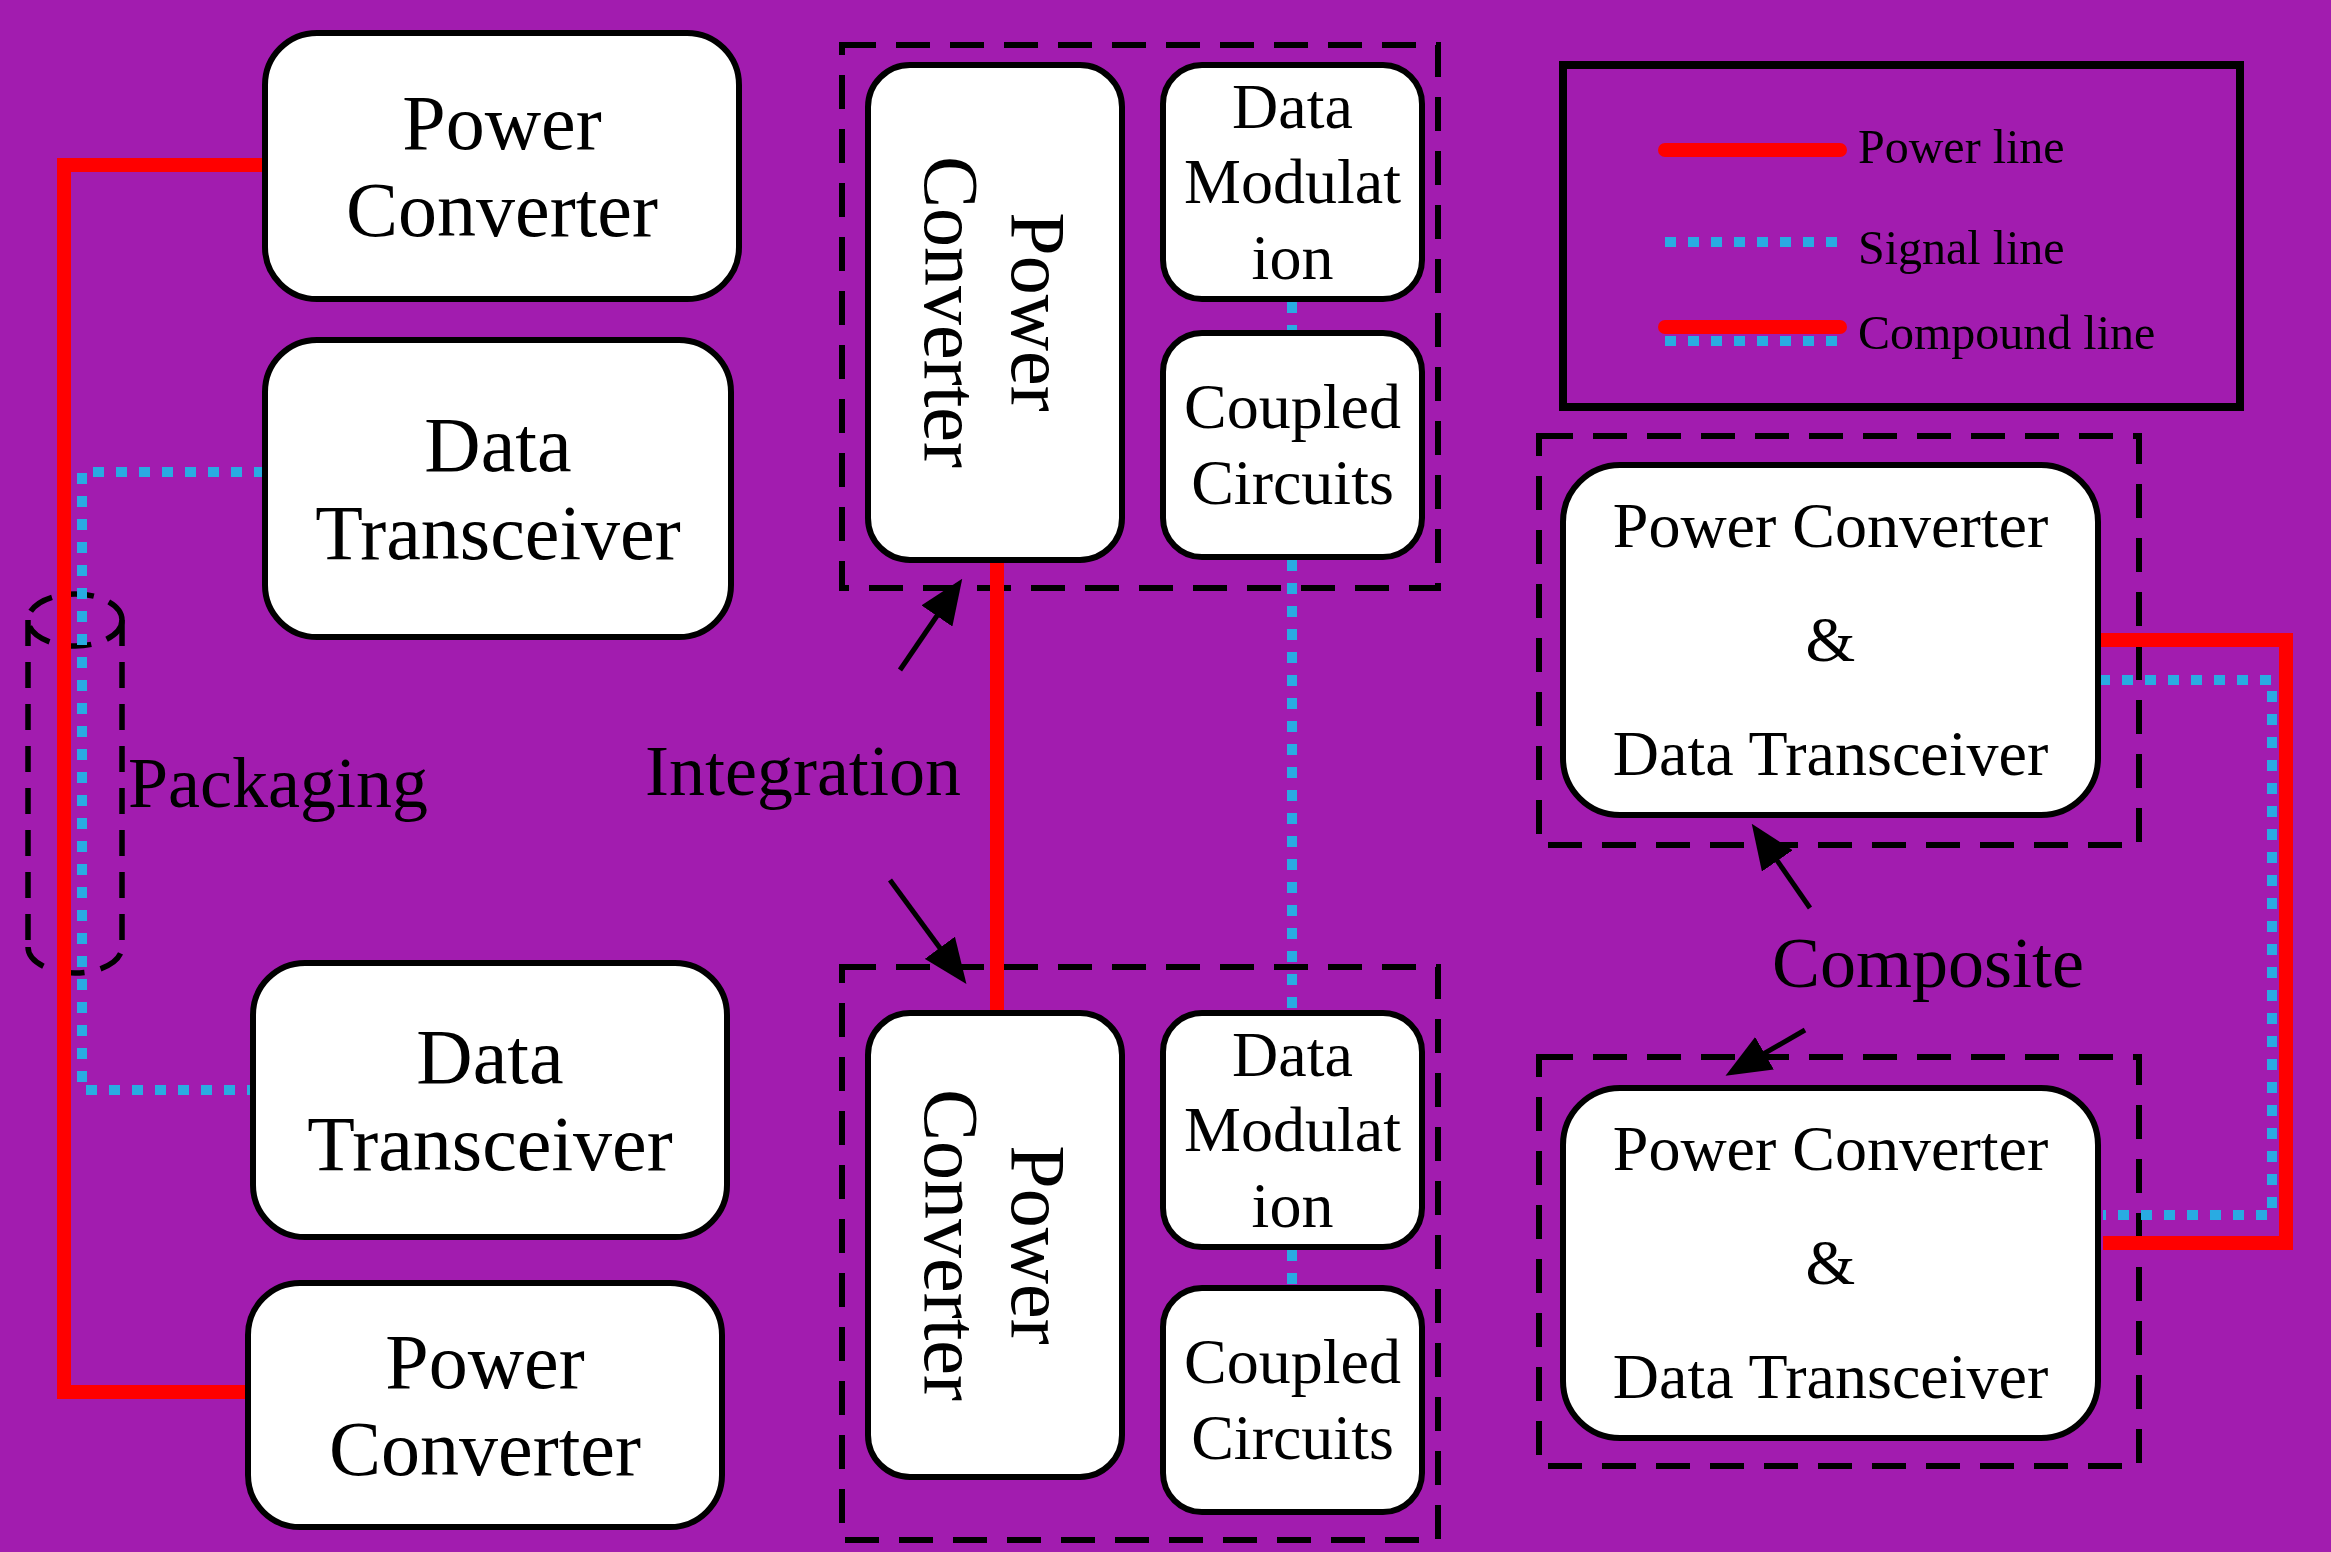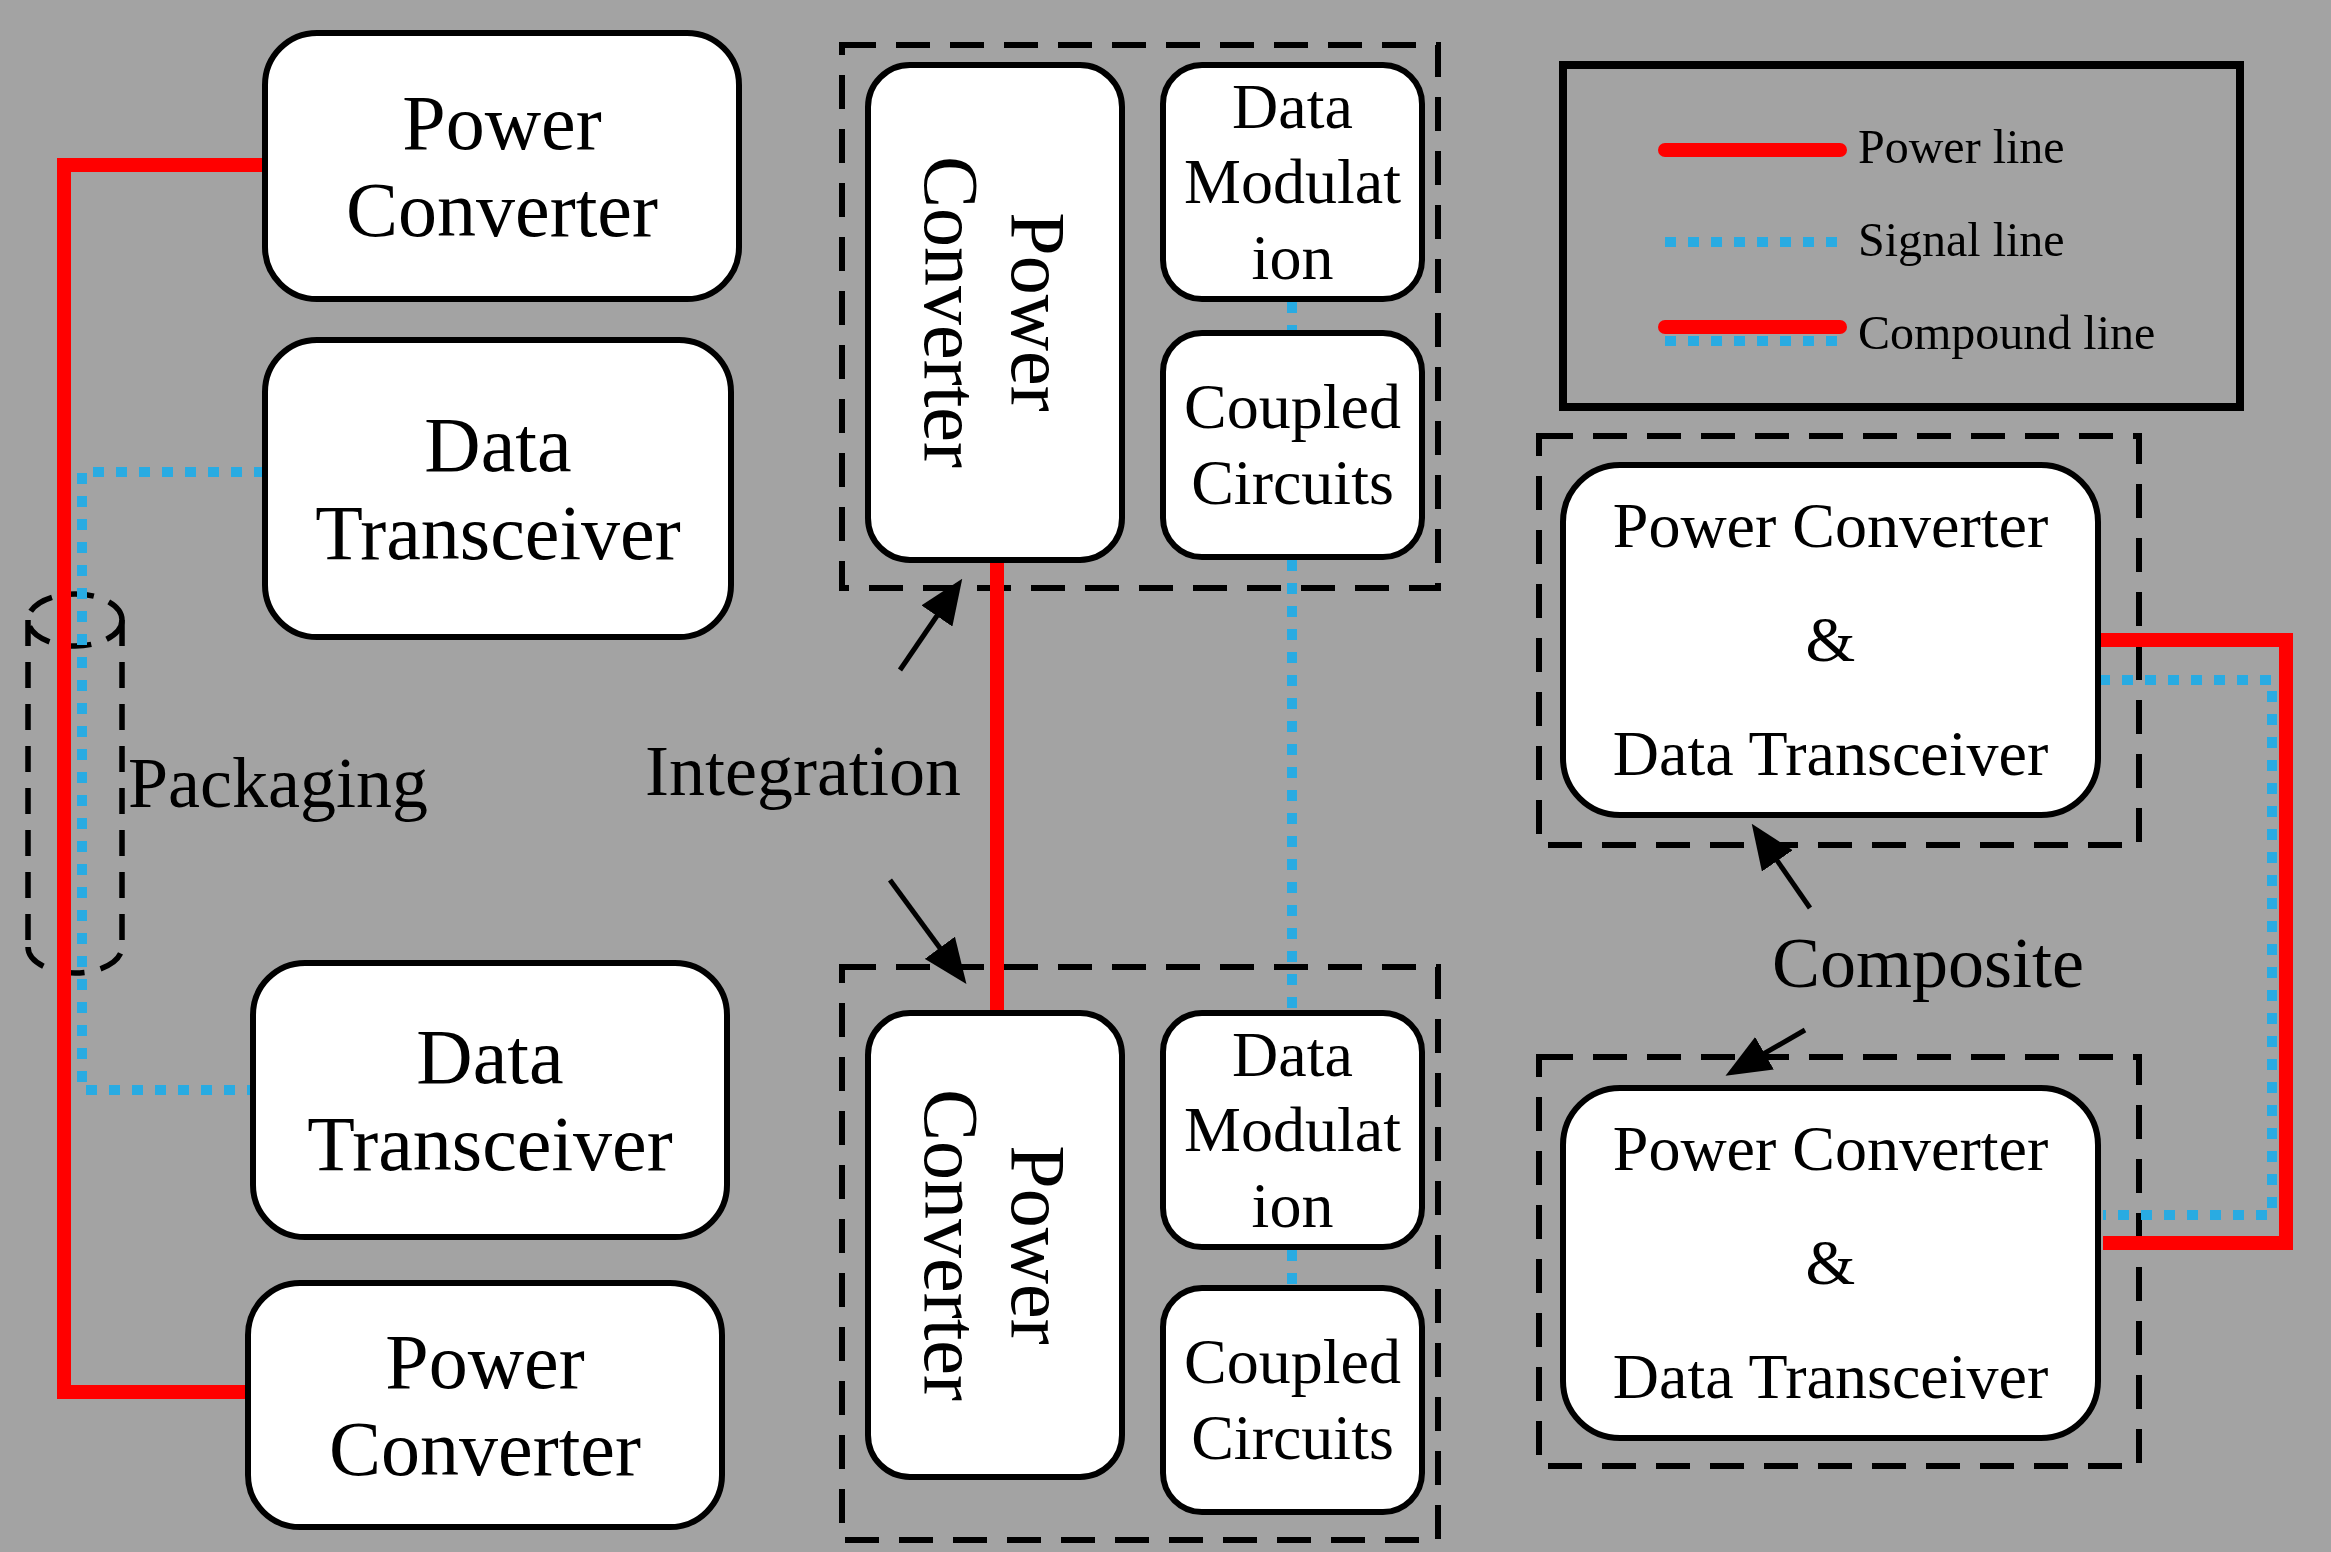--- a/index.html
+++ b/index.html
@@ -1,19 +1,19 @@
 <!DOCTYPE html>
 <html><head>
 <meta charset="utf-8">
 <style>
   html,body{margin:0;padding:0;background:#ffffff;}
   .canvas{
     position:relative;
     width:2331px;height:1552px;
-    background:#a3a3a3;
+    background:#a21caf;
     font-family:"Liberation Serif","DejaVu Serif",serif;
     color:#000;
     overflow:hidden;
   }
   .lines-layer{position:absolute;left:0;top:0;width:2331px;height:1552px;z-index:1;}
   .box{
     position:absolute;
     box-sizing:border-box;
     border:6px solid #000;
     border-radius:55px;
@@ -134,16 +134,16 @@
 &amp;
 Data Transceiver</div>
 
   <div class="box pcdt-label" style="left:1560px;top:1085px;width:541px;height:356px;border-radius:60px;">Power Converter
 &amp;
 Data Transceiver</div>
 
   <div class="annotation" style="left:1772px;top:922px;">Composite</div>
 
   <div class="legend-label" style="left:1858px;top:111px;">Power line</div>
-  <div class="legend-label" style="left:1858px;top:204px;text-align:right;">Signal line</div>
+  <div class="legend-label" style="left:1858px;top:212px;text-align:right;">Signal line</div>
   <div class="legend-label" style="left:1858px;top:297px;">Compound line</div>
 
 </div>
 
 </body></html>

